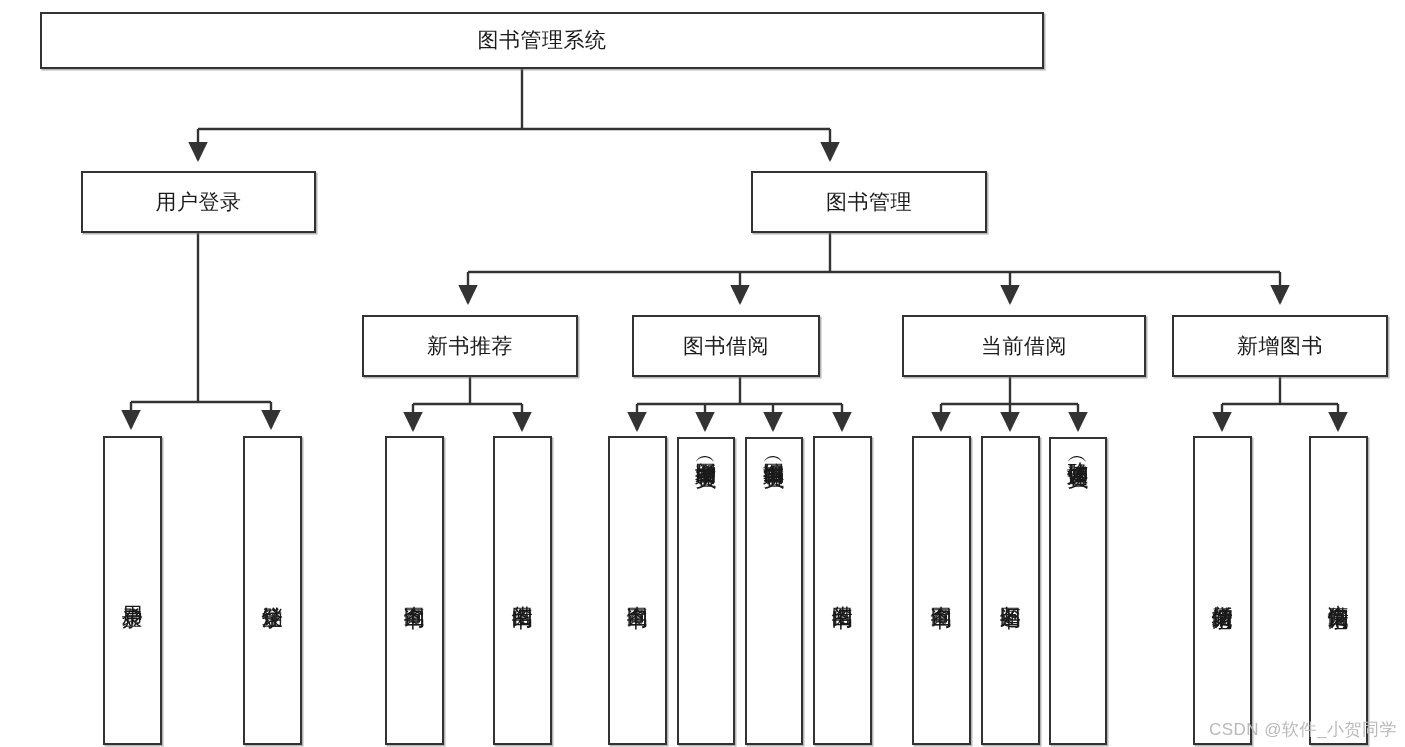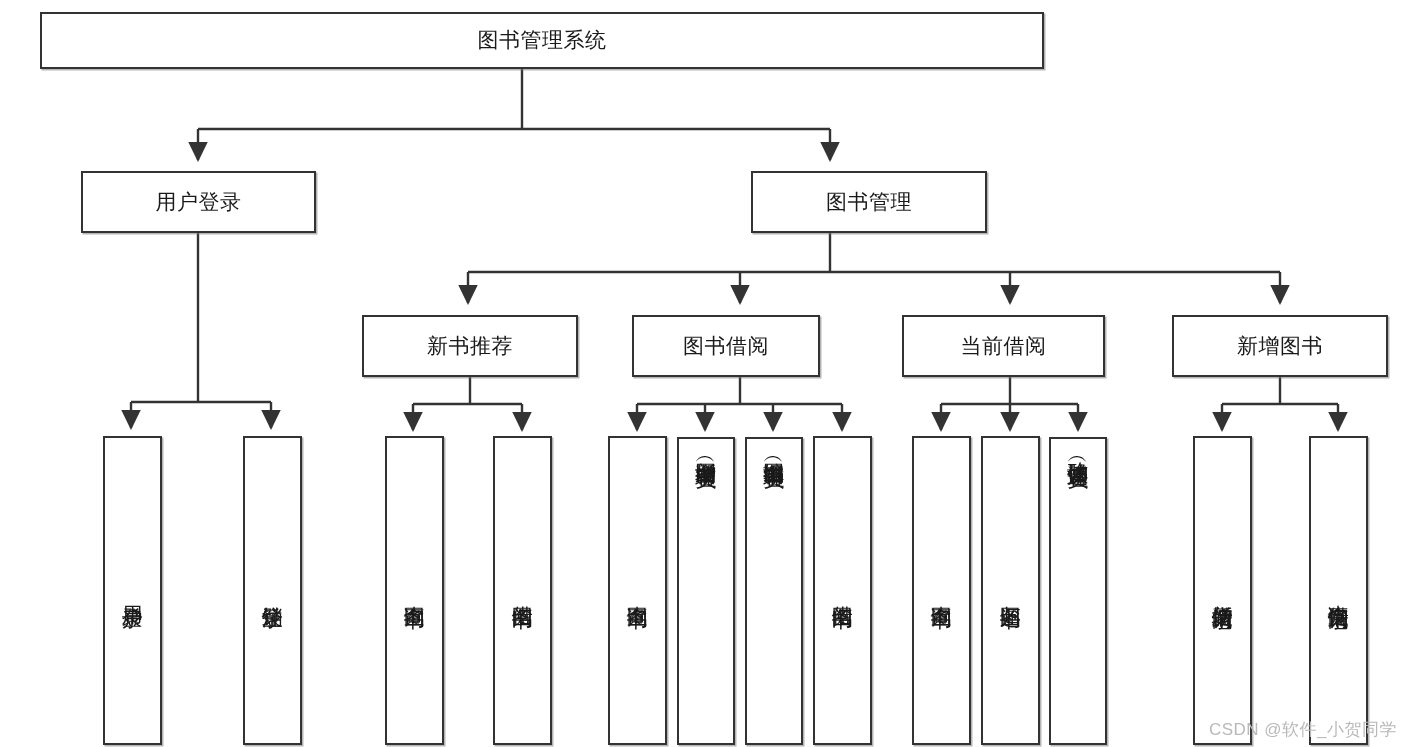--- a/index.html
+++ b/index.html
@@ -137,21 +137,21 @@
   <div class="node node-h" style="left:712px; top:171px; width:236px; height:62px;margin-left:39px;">
     <span class="node-label">图书管理</span>
   </div>
 
   <div class="node node-h" style="left:362px; top:315px; width:216px; height:62px;">
     <span class="node-label">新书推荐</span>
   </div>
   <div class="node node-h" style="left:632px; top:315px; width:188px; height:62px;">
     <span class="node-label">图书借阅</span>
   </div>
-  <div class="node node-h" style="left:902px; top:315px; width:203px; height:62px;">
+  <div class="node node-h" style="left:902px; top:315px; width:244px; height:62px;">
     <span class="node-label">当前借阅</span>
   </div>
   <div class="node node-h" style="left:1172px; top:315px; width:216px; height:62px;">
     <span class="node-label">新增图书</span>
   </div>
 
   <div class="node node-v" style="left:103px; top:436px; width:59px; height:309px;">
     <span class="node-label">用户登录</span>
   </div>
   <div class="node node-v" style="left:243px; top:436px; width:59px; height:309px;">

